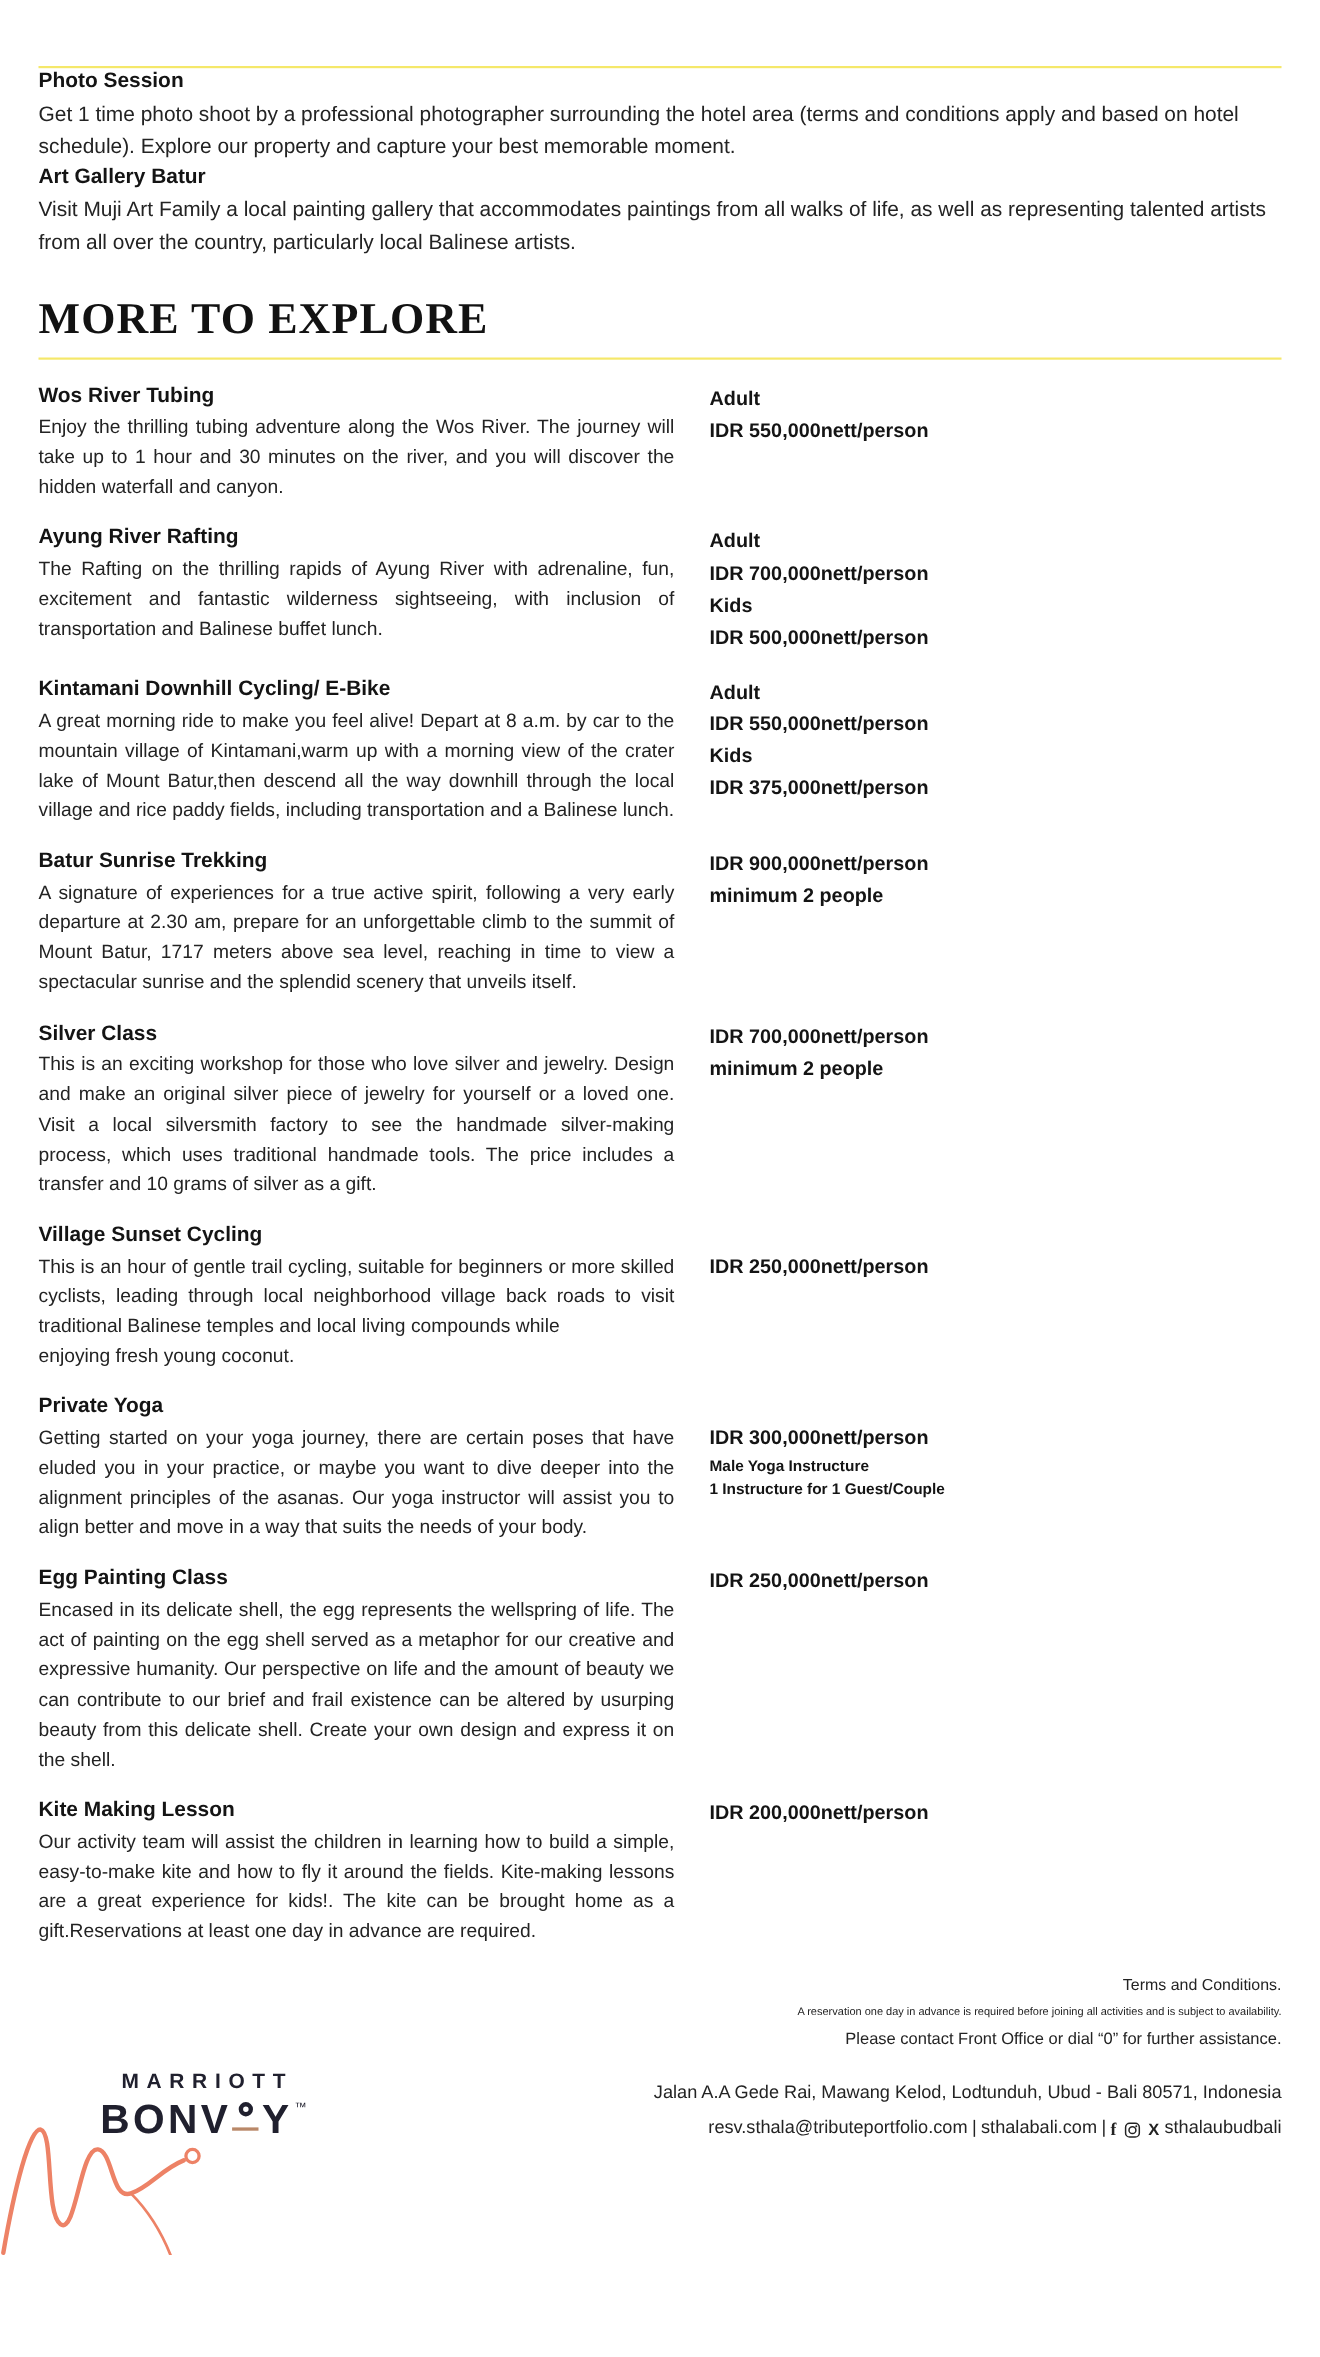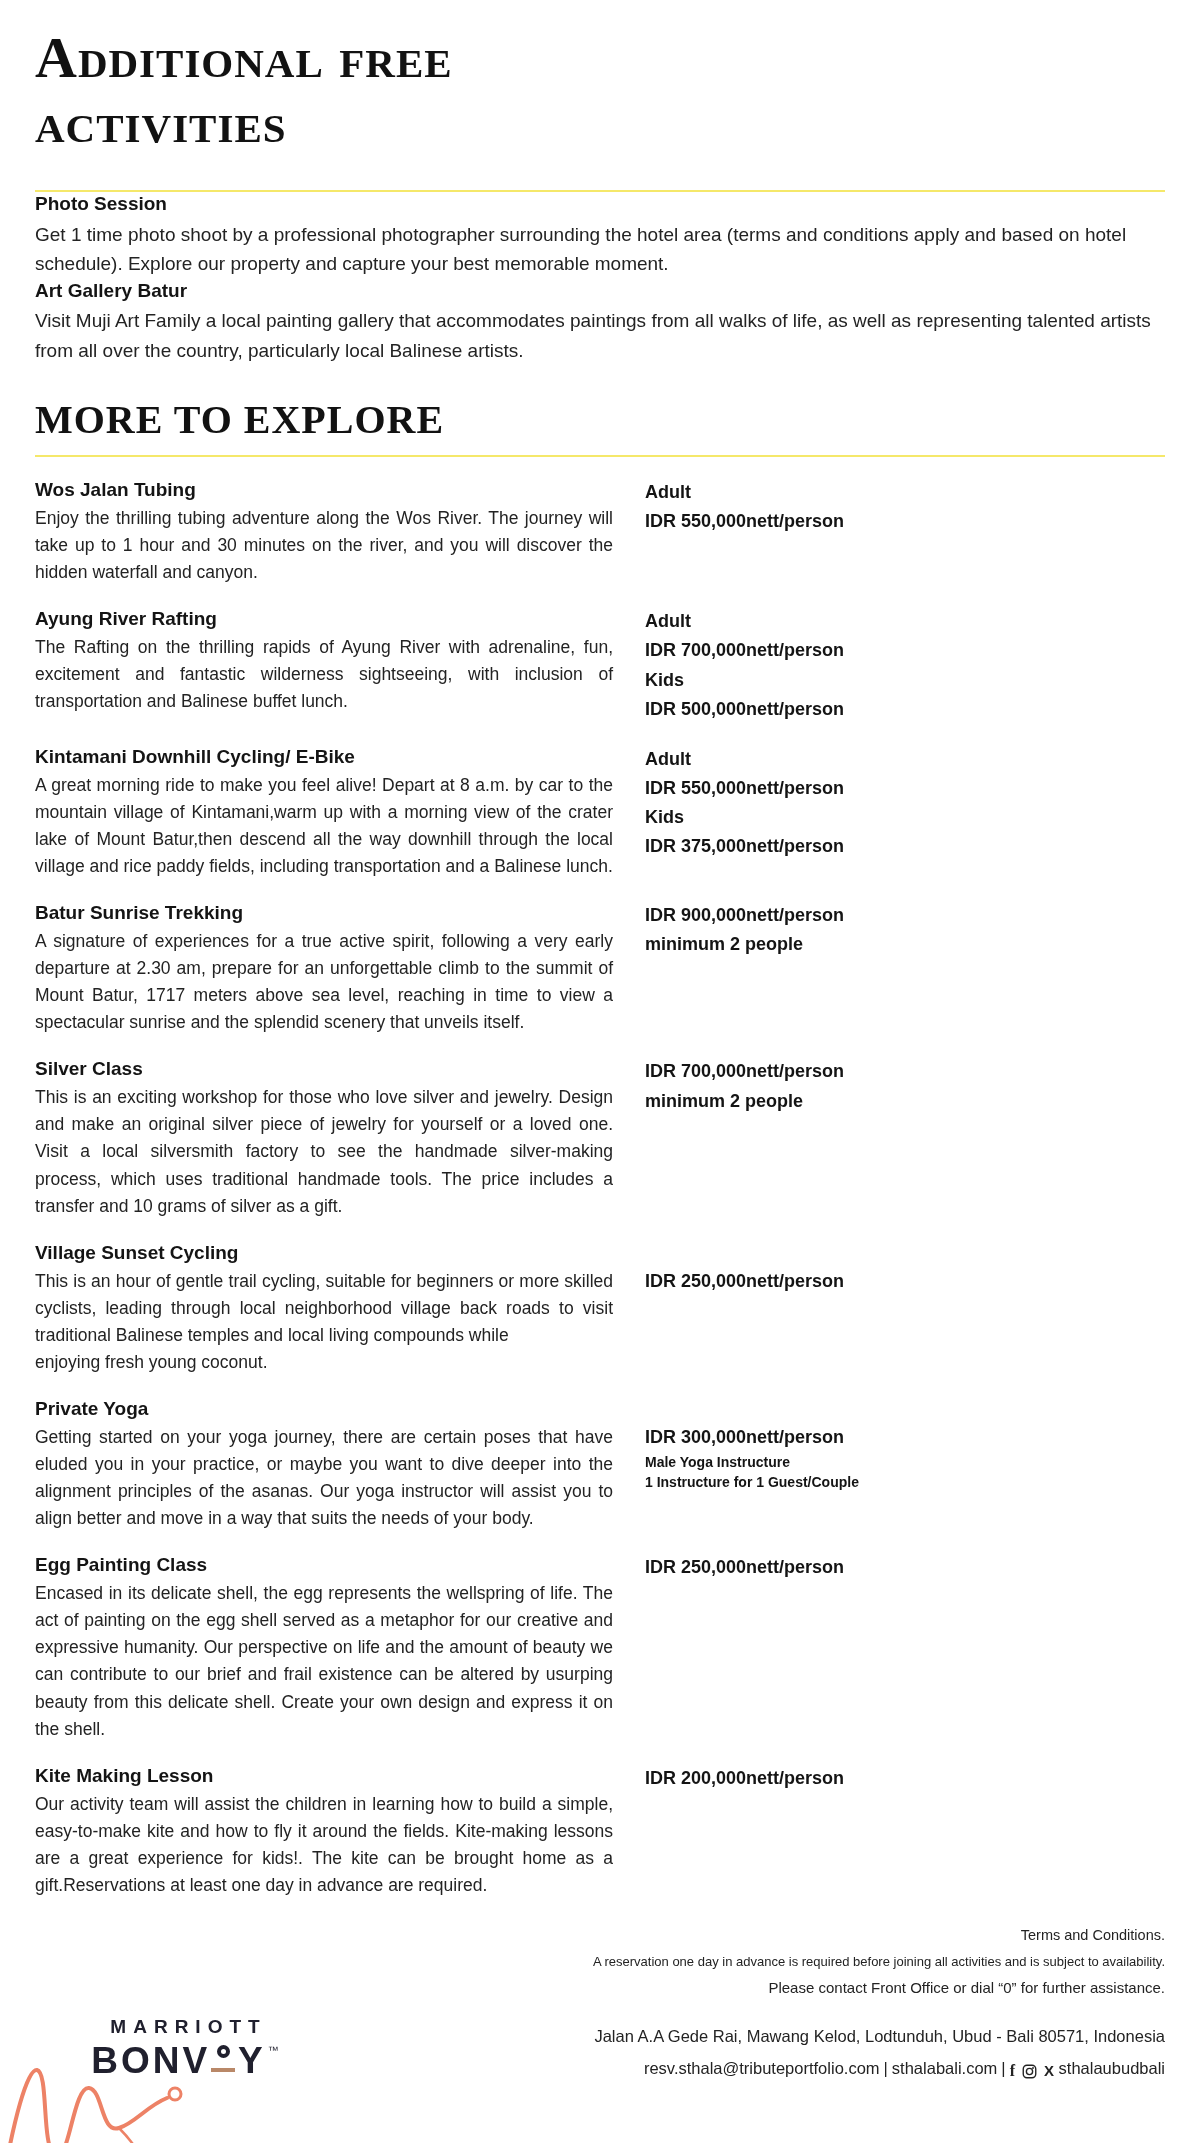--- a/index.html
+++ b/index.html
@@ -55,21 +55,21 @@
     font-size:17.5px; line-height:1.55; color:#232323; margin-top:3px;
     text-align:justify; white-space:pre-line;
   }
   .price-col { margin-left:32px; width:508px; }
   .price-col.shift { padding-top:26px; }
   .price-line { font-size:18px; font-weight:700; color:#141414; line-height:1.62; }
   .price-note { font-size:14px; font-weight:700; color:#141414; line-height:1.45; }
   
   .terms { margin-top:26px; text-align:right; }
   .terms .t1 { font-size:14.5px; color:#232323; line-height:1.5; }
-  .terms .t2 { font-size:13px; color:#232323; line-height:1.5; margin-top:5px; }
+  .terms .t2 { font-size:10px; color:#232323; line-height:1.5; margin-top:5px; }
   .contact-line { text-align:right; font-size:15px; color:#232323; margin-top:8px; }
   .footer-bottom { display:flex; margin-top:10px; }
   .logo-block { position:relative; width:330px; height:150px; flex:none; }
   .logo-text { position:absolute; left:30px; top:10px; width:240px; text-align:center; }
   .marriott {
     font-size:19px; font-weight:700; letter-spacing:7px;
     color:#20202E; padding-left:7px;
   }
   .bonvoy {
     display:flex; justify-content:center; align-items:flex-start;
@@ -88,41 +88,39 @@
   .social-inline { display:inline-flex; align-items:center; gap:7px; vertical-align:-2px; }
   .fb { font-weight:700; font-size:16px; color:#232323; font-family:"Liberation Serif", serif; }
   .x-glyph { font-weight:700; font-size:15px; color:#232323; }
   .sep { padding:0 4px; }
 </style>
 </head>
 <body>
 
 <div class="page">
 
-  <div class="h1">Additional free
-activities</div>
   <hr class="rule">
 
   <div class="free-item">
     <div class="ttl">Photo Session</div>
     <div class="desc">Get 1 time photo shoot by a professional photographer surrounding the hotel area (terms and conditions apply and based on hotel schedule). Explore our property and capture your best memorable moment.</div>
   </div>
   <div class="free-item">
     <div class="ttl">Art Gallery Batur</div>
     <div class="desc">Visit Muji Art Family a local painting gallery that accommodates paintings from all walks of life, as well as representing talented artists from all over the country, particularly local Balinese artists.</div>
   </div>
 
   <div class="h2">MORE TO EXPLORE</div>
   <hr class="rule second">
 
   <div class="items">
 
     <div class="item">
       <div class="desc-col">
-        <div class="ttl">Wos Jalan Tubing</div>
+        <div class="ttl">Wos River Tubing</div>
         <div class="desc">Enjoy the thrilling tubing adventure along the Wos River. The journey will take up to 1 hour and 30 minutes on the river, and you will discover the hidden waterfall and canyon.</div>
       </div>
       <div class="price-col">
         <div class="price-line">Adult</div>
         <div class="price-line">IDR 550,000nett/person</div>
       </div>
     </div>
 
     <div class="item">
       <div class="desc-col">

